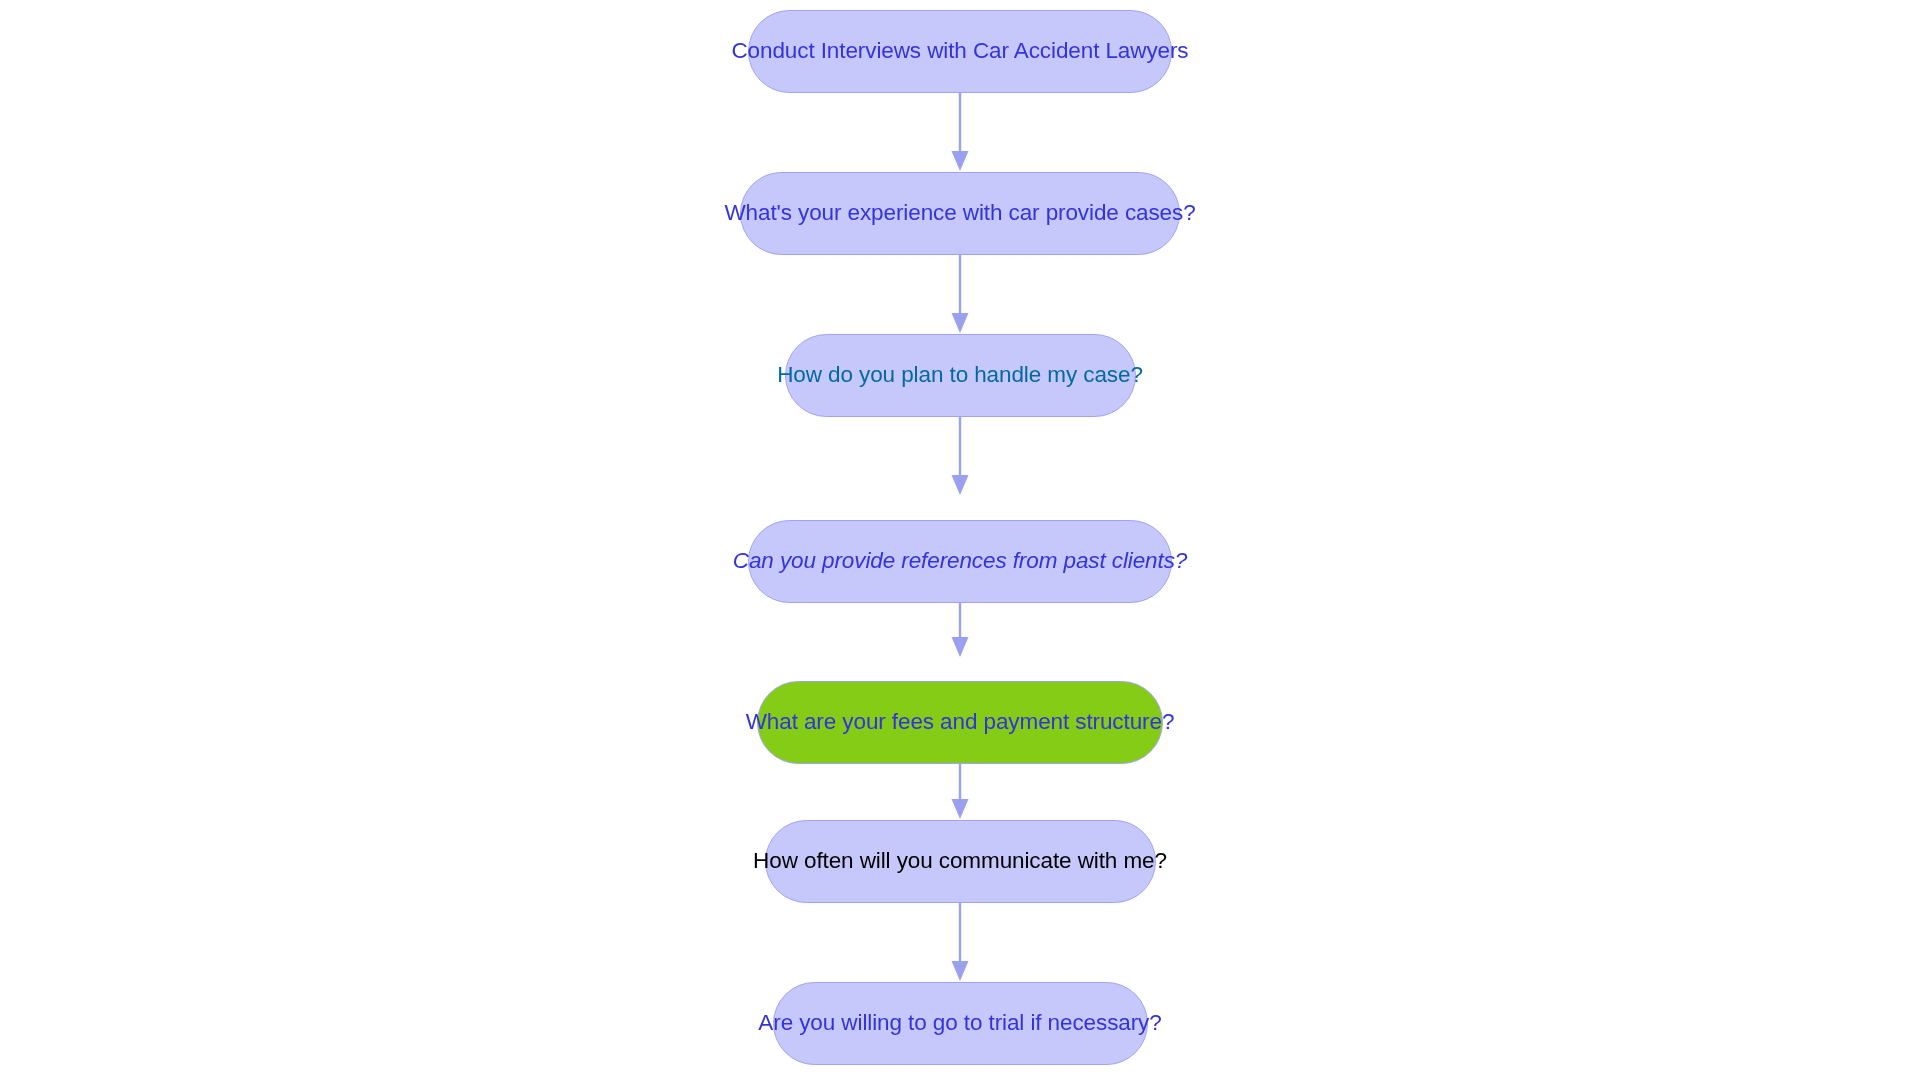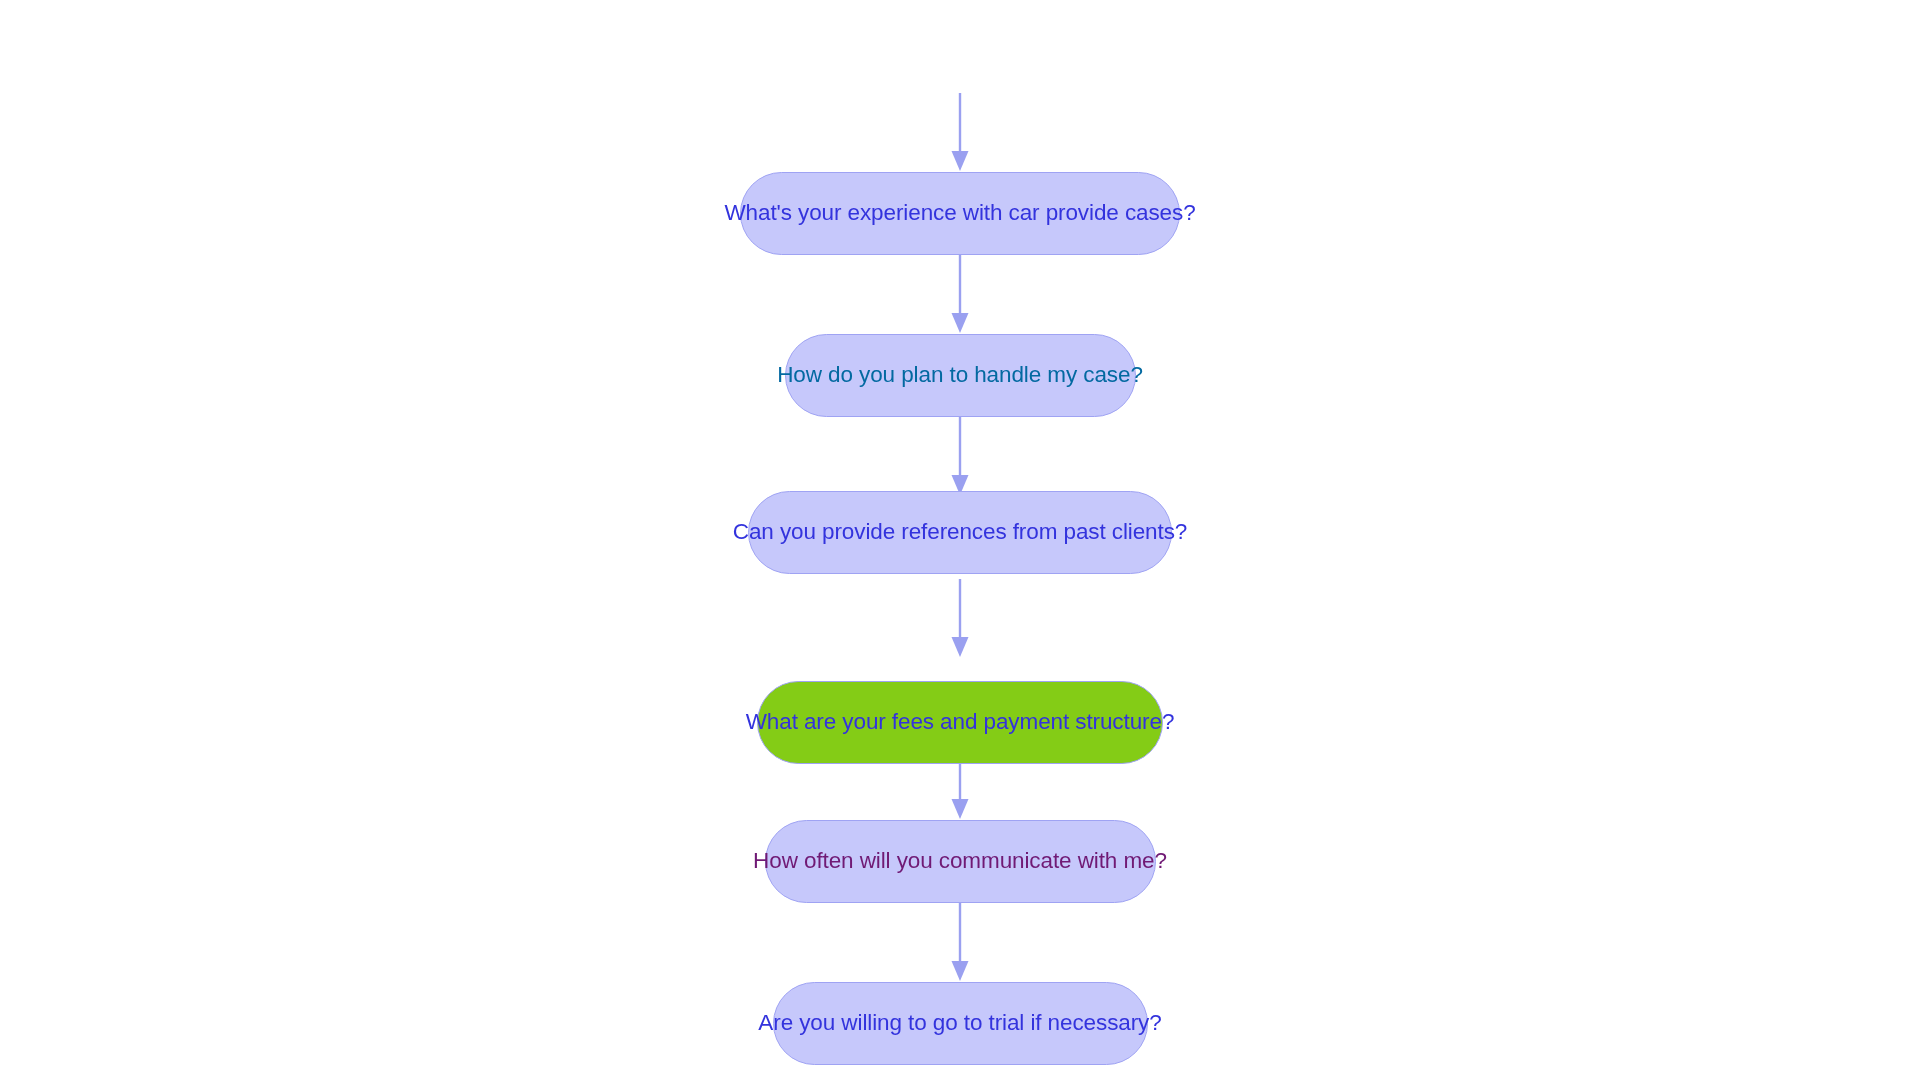--- a/index.html
+++ b/index.html
@@ -93,43 +93,48 @@
         <line x1="12" y1="0" x2="12" y2="64" stroke="#9aa0f0" stroke-width="2.4"></line>
         <polygon points="3.5,58 20.5,58 12,78" fill="#9aa0f0"></polygon>
       </svg>
     </div>
     <div class="edge" style="top: 903px;">
       <svg width="24" height="80" viewBox="0 0 24 80">
         <line x1="12" y1="0" x2="12" y2="64" stroke="#9aa0f0" stroke-width="2.4"></line>
         <polygon points="3.5,58 20.5,58 12,78" fill="#9aa0f0"></polygon>
       </svg>
     </div>
+    <div class="node-row" style="top: 10px;">
+      <div class="node" style="width: 424px; background: rgb(198, 200, 251); border-color: rgb(159, 163, 243);">
+        <span class="node-label" style="color: rgb(51, 51, 221);">Conduct Interviews with Car Accident Lawyers</span>
+      </div>
+    </div>
     <div class="node-row" style="top: 172px;">
       <div class="node" style="width: 440px; background: rgb(198, 200, 251); border-color: rgb(159, 163, 243);">
         <span class="node-label" style="color: rgb(51, 51, 221);">What's your experience with car provide cases?</span>
       </div>
     </div>
     <div class="node-row" style="top: 334px;">
       <div class="node" style="width: 351px; background: rgb(198, 200, 251); border-color: rgb(159, 163, 243);">
         <span class="node-label" style="color: #0369a1;">How do you plan to handle my case?</span>
       </div>
     </div>
-    <div class="node-row" style="top: 491px;">
+    <div class="node-row" style="top: 520px; font-style: italic;">
       <div class="node" style="width: 424px; background: rgb(198, 200, 251); border-color: rgb(159, 163, 243);">
         <span class="node-label" style="color: rgb(51, 51, 221);">Can you provide references from past clients?</span>
       </div>
     </div>
     <div class="node-row" style="top: 658px;">
       <div class="node" style="width: 406px; background: #84cc16; border-color: rgb(159, 163, 243); margin-top: 23px;">
         <span class="node-label" style="color: rgb(51, 51, 221);">What are your fees and payment structure?</span>
       </div>
     </div>
     <div class="node-row" style="top: 820px;">
       <div class="node" style="width: 391px; background: rgb(198, 200, 251); border-color: rgb(159, 163, 243);">
-        <span class="node-label" style="color: #701a75;">How often will you communicate with me?</span>
+        <span class="node-label" style="color: #000000;">How often will you communicate with me?</span>
       </div>
     </div>
     <div class="node-row" style="top: 982px;">
       <div class="node" style="width: 375px; background: rgb(198, 200, 251); border-color: rgb(159, 163, 243); justify-content: center;">
         <span class="node-label" style="color: rgb(51, 51, 221);">Are you willing to go to trial if necessary?</span>
       </div>
     </div>
   </div>
 
 </body></html>

